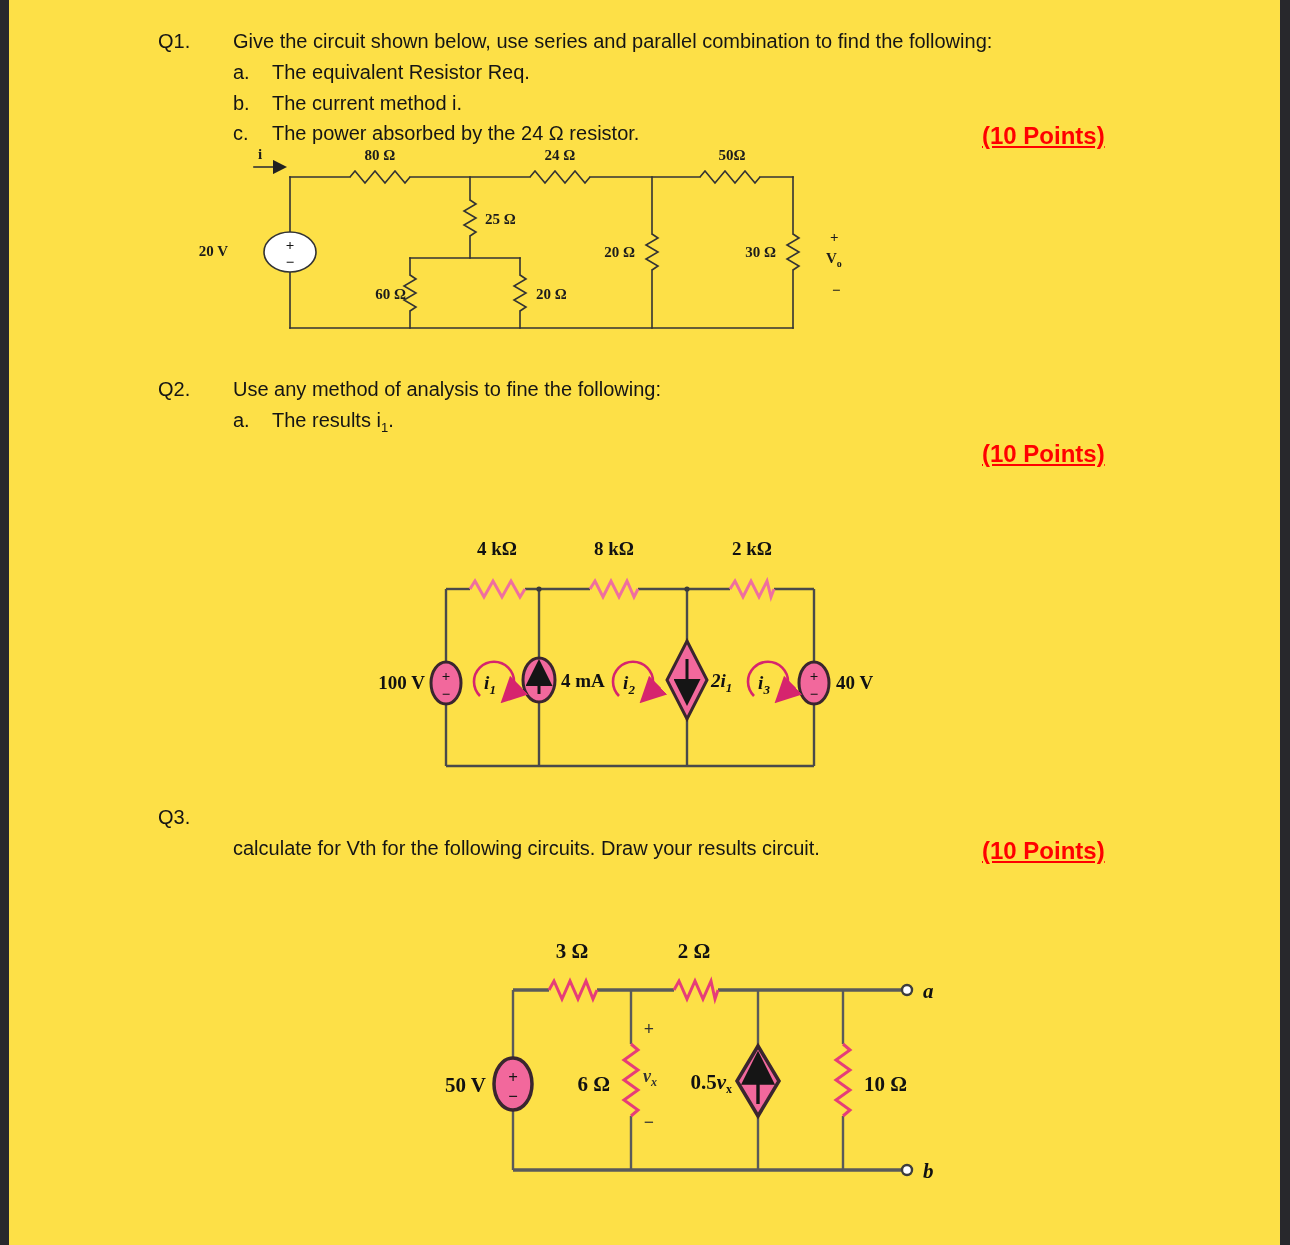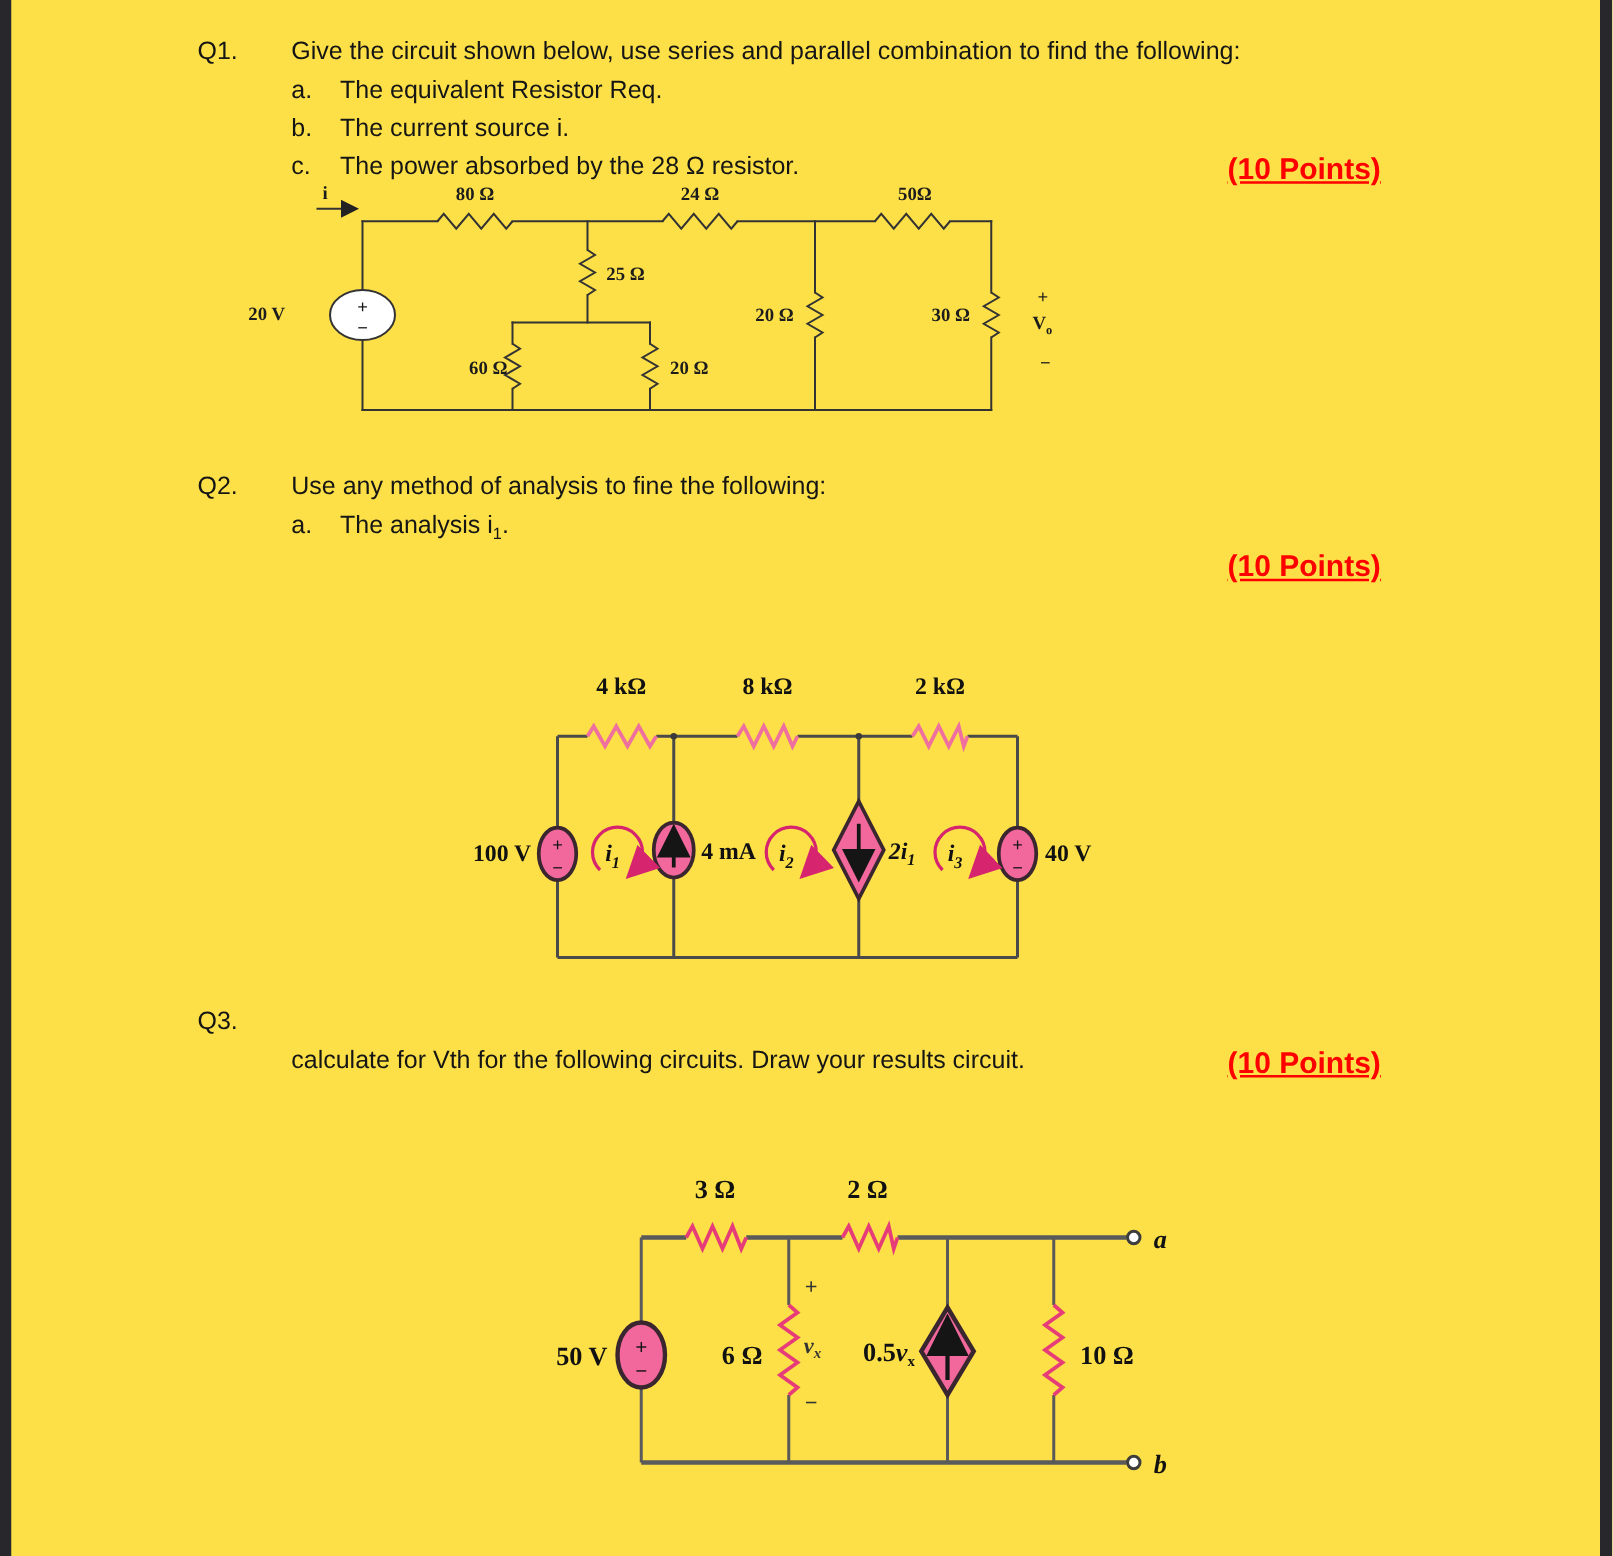--- a/index.html
+++ b/index.html
@@ -46,24 +46,24 @@
 <div class="page">
   <div class="edge-bar left"></div>
   <div class="edge-bar right"></div>
 
   <div class="row" style="left:158px;top:30px;">Q1.</div>
   <div class="row" style="left:233px;top:61px;">
     <span class="itm-label">a.</span><span>The equivalent Resistor Req.</span>
   </div>
   <div class="row" style="left:233px;top:30px;">Give the circuit shown below, use series and parallel combination to find the following:</div>
   <div class="row" style="left:233px;top:92px;">
-    <span class="itm-label">b.</span><span>The current source i.</span>
+    <span class="itm-label">b.</span><span>The current method i.</span>
   </div>
   <div class="row" style="left:233px;top:122px;">
-    <span class="itm-label">c.</span><span>The power absorbed by the 28 Ω resistor.</span>
+    <span class="itm-label">c.</span><span>The power absorbed by the 24 Ω resistor.</span>
   </div>
   <div class="points" style="top:122px;">(10 Points)</div>
 
   <svg width="680" height="205" viewBox="0 0 680 205" style="left:180px;top:142px;">
     <defs>
       <marker id="mk1" markerWidth="9" markerHeight="9" refX="7" refY="4.5" orient="auto">
         <path d="M0,0 L9,4.5 L0,9 z" fill="#222"></path>
       </marker>
     </defs>
     <g>
@@ -131,21 +131,21 @@
     <g>
       <text class="lab1" x="650" y="100">+</text>
       <text class="lab1" x="646" y="121"><tspan>V</tspan><tspan dy="4" font-size="10">o</tspan></text>
       <text class="lab1" x="652" y="153">−</text>
     </g>
   </svg>
 
   <div class="row" style="left:158px;top:378px;">Q2.</div>
   <div class="row" style="left:233px;top:378px;">Use any method of analysis to fine the following:</div>
   <div class="row" style="left:233px;top:409px;">
-    <span class="itm-label">a.</span><span><span>The analysis i</span><sub>1</sub><span>.</span></span>
+    <span class="itm-label">a.</span><span><span>The results i</span><sub>1</sub><span>.</span></span>
   </div>
   <div class="points" style="top:440px;">(10 Points)</div>
 
   <svg width="530" height="255" viewBox="0 0 530 255" style="left:355px;top:525px;">
     <defs>
       <marker id="mk2b" markerWidth="9" markerHeight="9" refX="6" refY="4.5" orient="auto">
         <path d="M0,0 L9,4.5 L0,9 z" fill="#151515"></path>
       </marker>
       <marker id="mk2c" markerWidth="10" markerHeight="10" refX="6" refY="5" orient="auto">
         <path d="M0,0 L10,5 L0,10 z" fill="var(--crimson,#d6246e)"></path>

